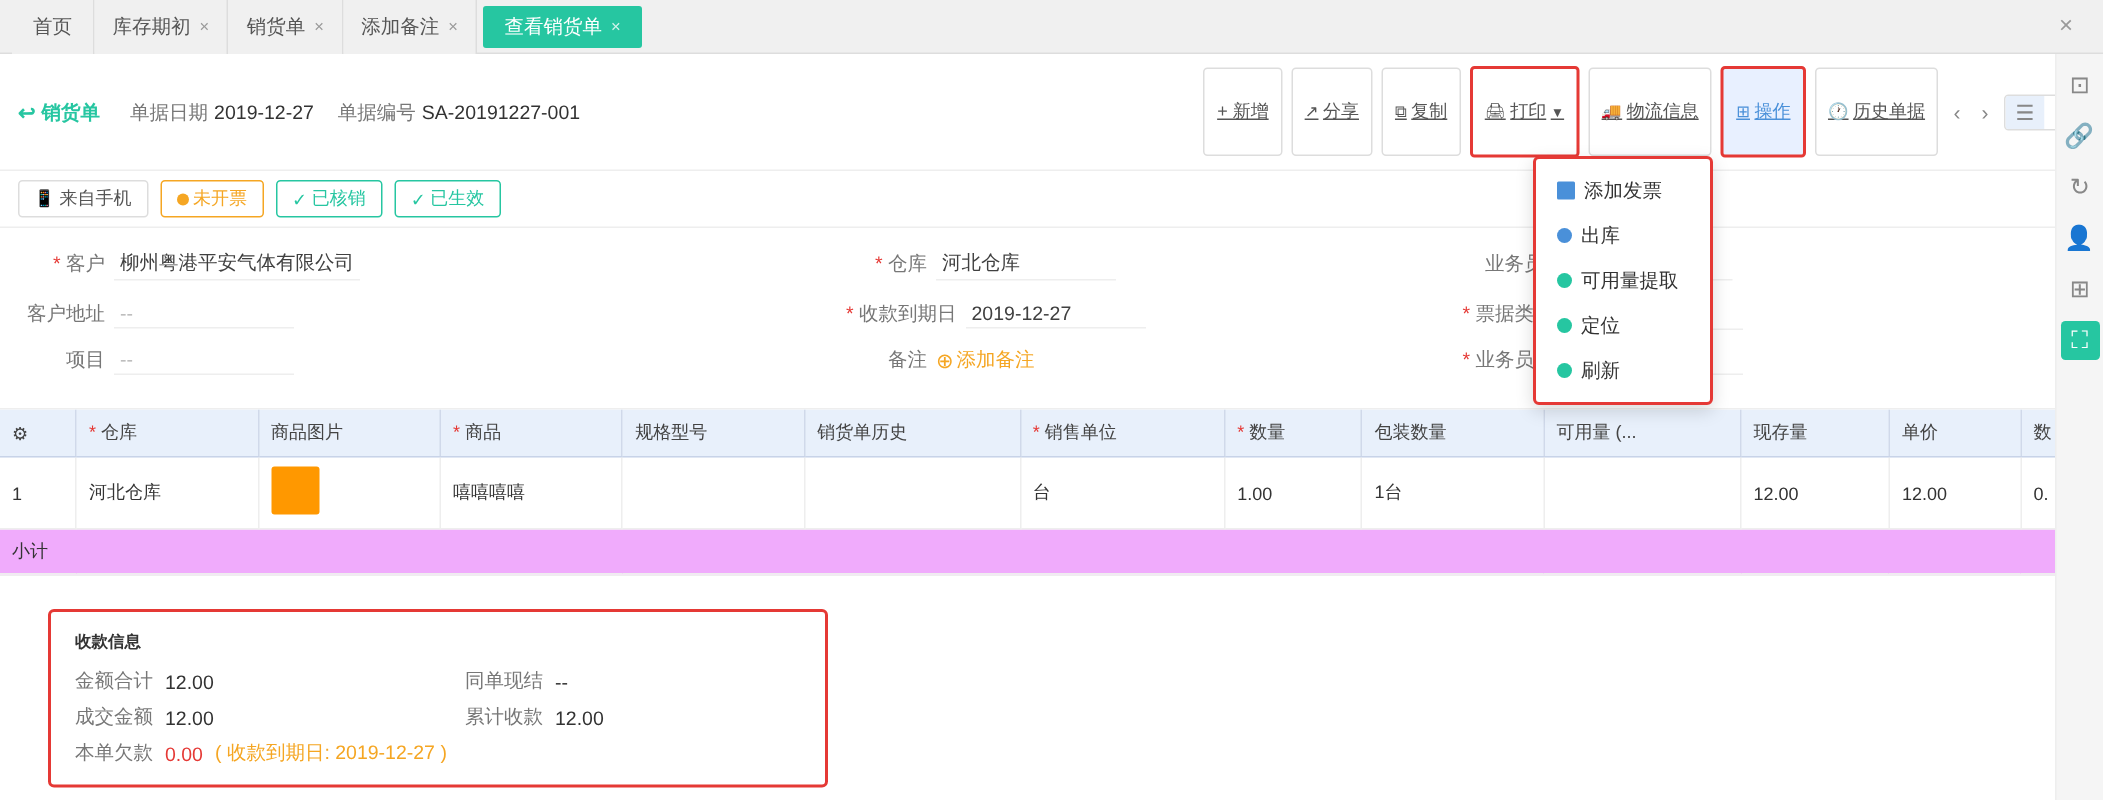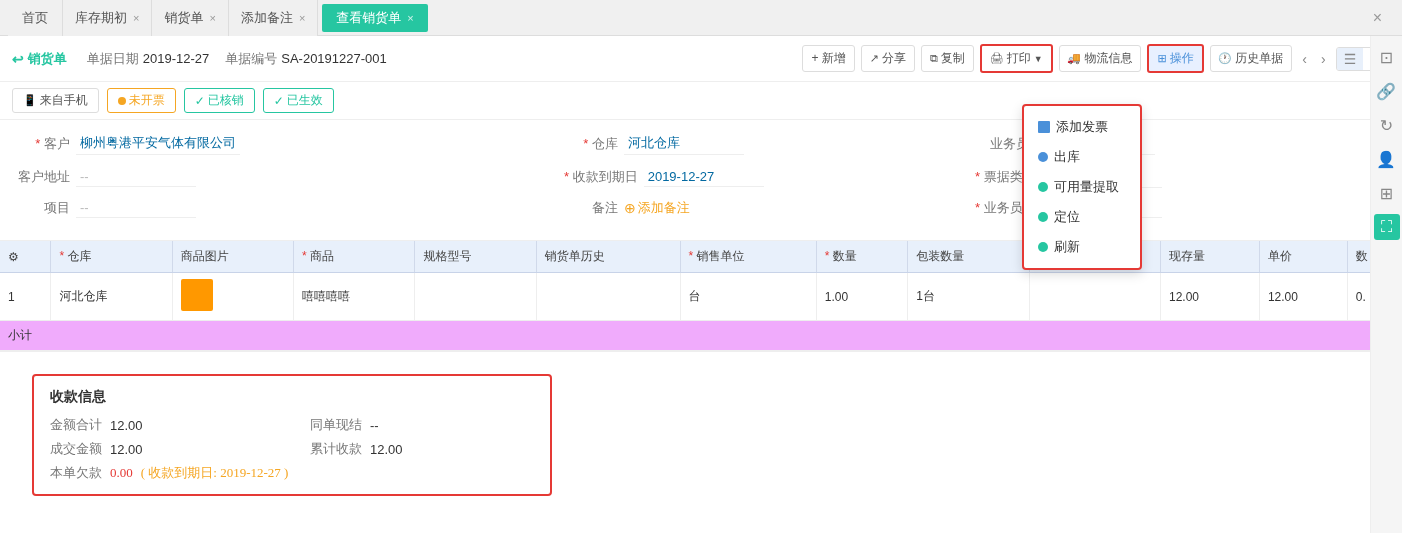--- a/index.html
+++ b/index.html
@@ -35,23 +35,24 @@
     .doc-meta { display: flex; align-items: center; gap: 16px; font-size: 13px; color: #555; flex: 1; }
     .doc-meta span { display: flex; align-items: center; gap: 4px; }
     .doc-meta .label { color: #777; }
     .doc-meta .value { color: #333; }
 
     
     .toolbar {
       display: flex; align-items: center; gap: 6px; margin-left: auto;
     }
     .toolbar-btn {
-      display: flex; align-items: center; gap: 3px; padding: 4px 8px; border: 1px solid #ddd;
+      display: flex; align-items: center; gap: 3px; padding: 20px 8px; border: 1px solid #ddd;
       border-radius: 3px; background: #fff; cursor: pointer; font-size: 12px; color: #555;
       white-space: nowrap;
+      text-decoration: underline;
     }
     .toolbar-btn.active { background: #fff; border: 2px solid #e53935; }
     .toolbar-btn.operations { background: #e8f4ff; border-color: #4a90d9; color: #4a90d9; }
 
     
     .status-row {
       display: flex; align-items: center; padding: 6px 12px; border-bottom: 1px solid #eee;
       background: #fff; gap: 8px;
     }
     .status-btn {
@@ -61,21 +62,21 @@
     .status-btn.checked { border-color: #26c6a1; color: #26c6a1; }
     .status-btn.yellow { border-color: #f5a623; color: #f5a623; }
     .check-icon { color: #26c6a1; }
 
     
     .form-section { padding: 12px 16px; border-bottom: 1px solid #eee; }
     .form-row { display: flex; align-items: center; margin-bottom: 10px; gap: 0; }
     .form-field { display: flex; align-items: center; flex: 1; }
     .form-field .field-label { color: #777; white-space: nowrap; min-width: 60px; text-align: right; padding-right: 6px; }
     .form-field .field-label.required::before { content: '* '; color: #e53935; }
-    .form-field .field-value { color: #0369a1; border-bottom: 1px solid #eee; padding: 2px 4px; min-width: 120px; }
+    .form-field .field-value { color: #404040; border-bottom: 1px solid #eee; padding: 2px 4px; min-width: 120px; }
     .form-field .field-value.empty { color: #bbb; }
     .add-note { color: #f5a623; cursor: pointer; display: flex; align-items: center; gap: 2px; }
     .add-note .plus { font-size: 14px; }
 
     
     .table-wrapper { overflow-x: auto; border-bottom: 1px solid #eee; }
     table { width: 100%; border-collapse: collapse; font-size: 12px; }
     table thead tr { background: #e8f0fb; }
     table thead th {
       padding: 7px 8px; text-align: left; border-right: 1px solid #d0d9ea;
@@ -85,21 +86,21 @@
     table tbody tr { background: #fff; }
     table tbody td { padding: 6px 8px; border-right: 1px solid #eee; border-bottom: 1px solid #eee; }
     table tbody tr.subtotal td { background: #f0abfc; }
     .product-img { width: 32px; height: 32px; background: #ff9800; display: inline-block; border-radius: 2px; }
 
     
     .payment-section {
       margin: 12px 16px; border: 2px solid #e53935; border-radius: 4px; padding: 12px 16px;
       display: inline-block; min-width: 520px; background: #fff;
     }
-    .payment-title { font-weight: bold; font-size: 14px; margin-bottom: 10px; }
+    .payment-title { font-weight: bold; font-size: 11px; margin-bottom: 10px; }
     .payment-grid { display: grid; grid-template-columns: 1fr 1fr; gap: 6px 36px; }
     .payment-row { display: flex; align-items: center; gap: 8px; }
     .payment-label { color: #777; white-space: nowrap; }
     .payment-value { color: #333; }
     .payment-value.red { color: #e53935; }
     .payment-value.orange { color: #f5a623; }
 
     
     .dropdown-popup {
       position: absolute; top: 68px; right: 260px; background: #fff; border: 1px solid #ddd;
@@ -348,21 +349,21 @@
             <span class="payment-value">--</span>
           </div>
           <div class="payment-row">
             <span class="payment-label">成交金额</span>
             <span class="payment-value">12.00</span>
           </div>
           <div class="payment-row">
             <span class="payment-label">累计收款</span>
             <span class="payment-value">12.00</span>
           </div>
-          <div class="payment-row" style="grid-column: 1 / -1; font-family: Liberation Serif, serif;">
+          <div class="payment-row" style="grid-column: 1 / -1;">
             <span class="payment-label">本单欠款</span>
             <span class="payment-value red">0.00</span>
             <span class="payment-value orange">( 收款到期日: 2019-12-27 )</span>
           </div>
         </div>
       </div>
     </div>
 
     <div class="dropdown-popup highlight-border">
       <div class="dropdown-item">

